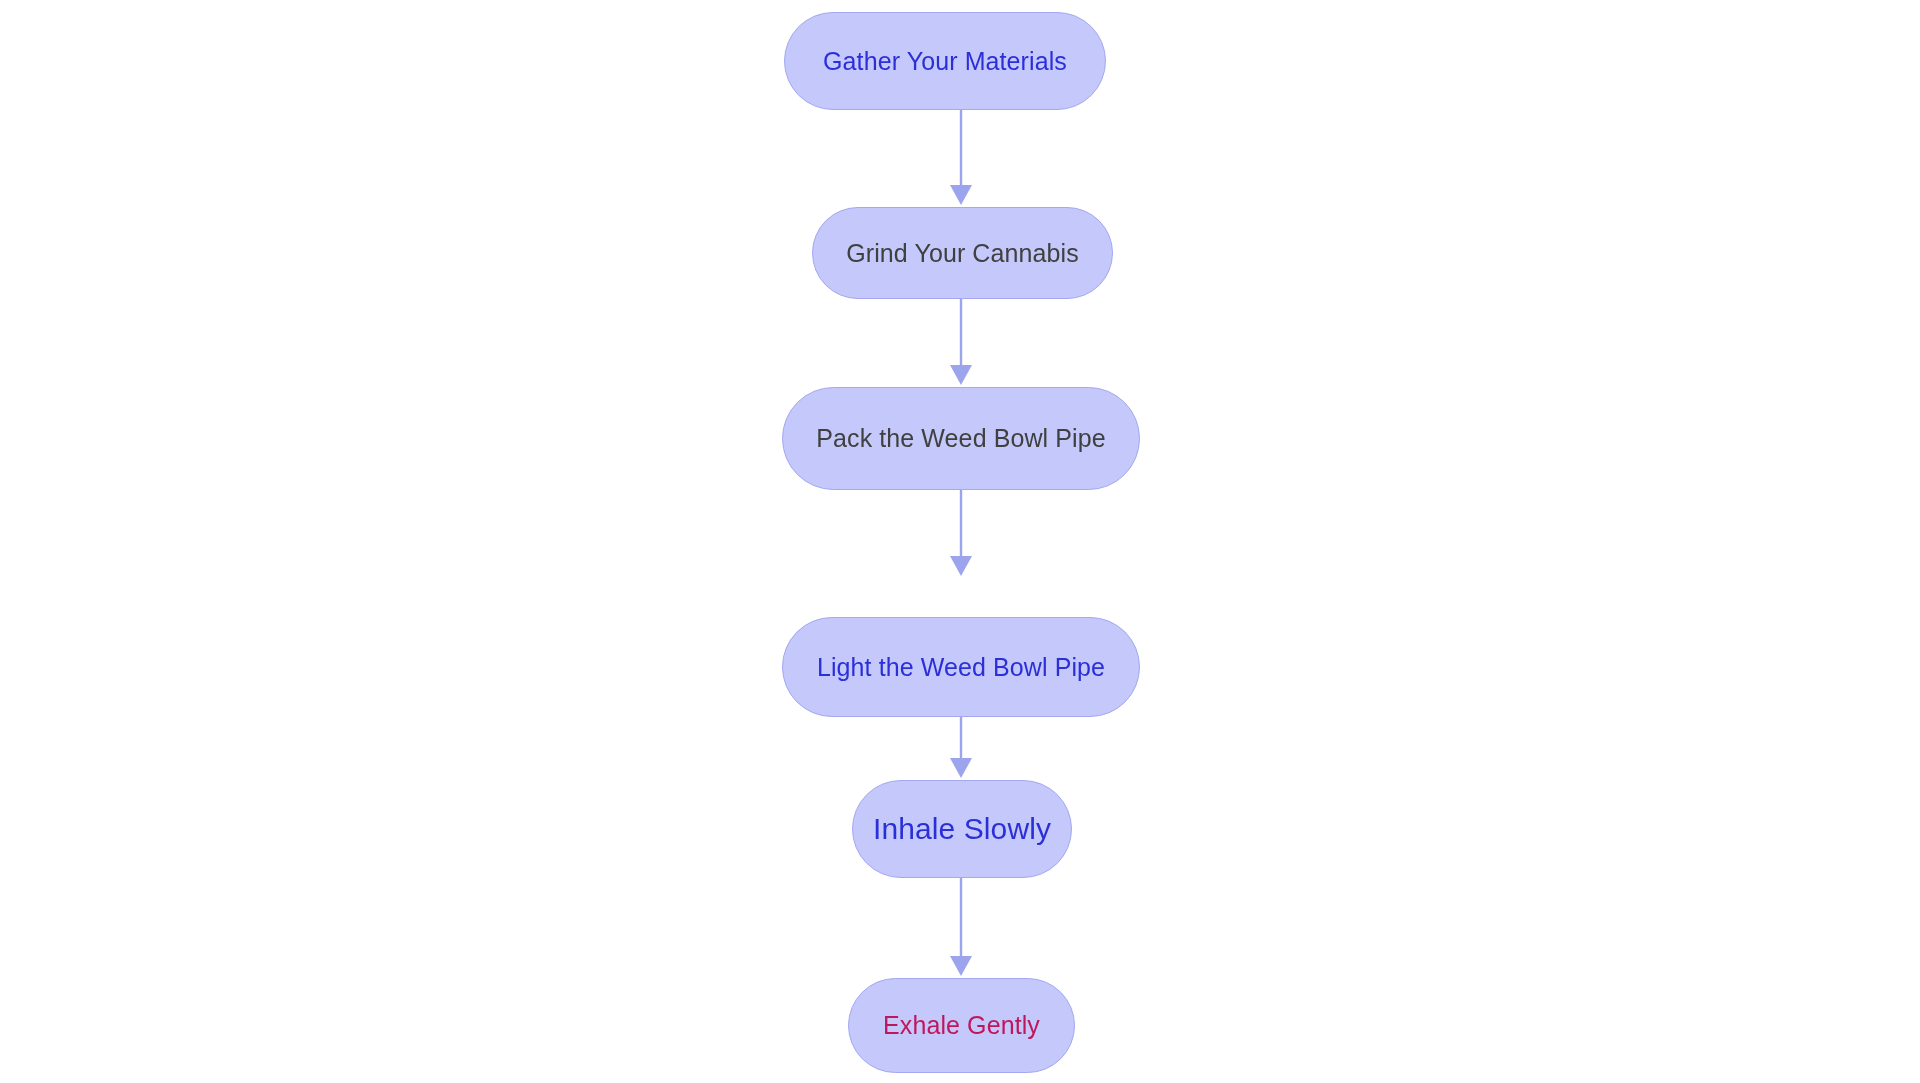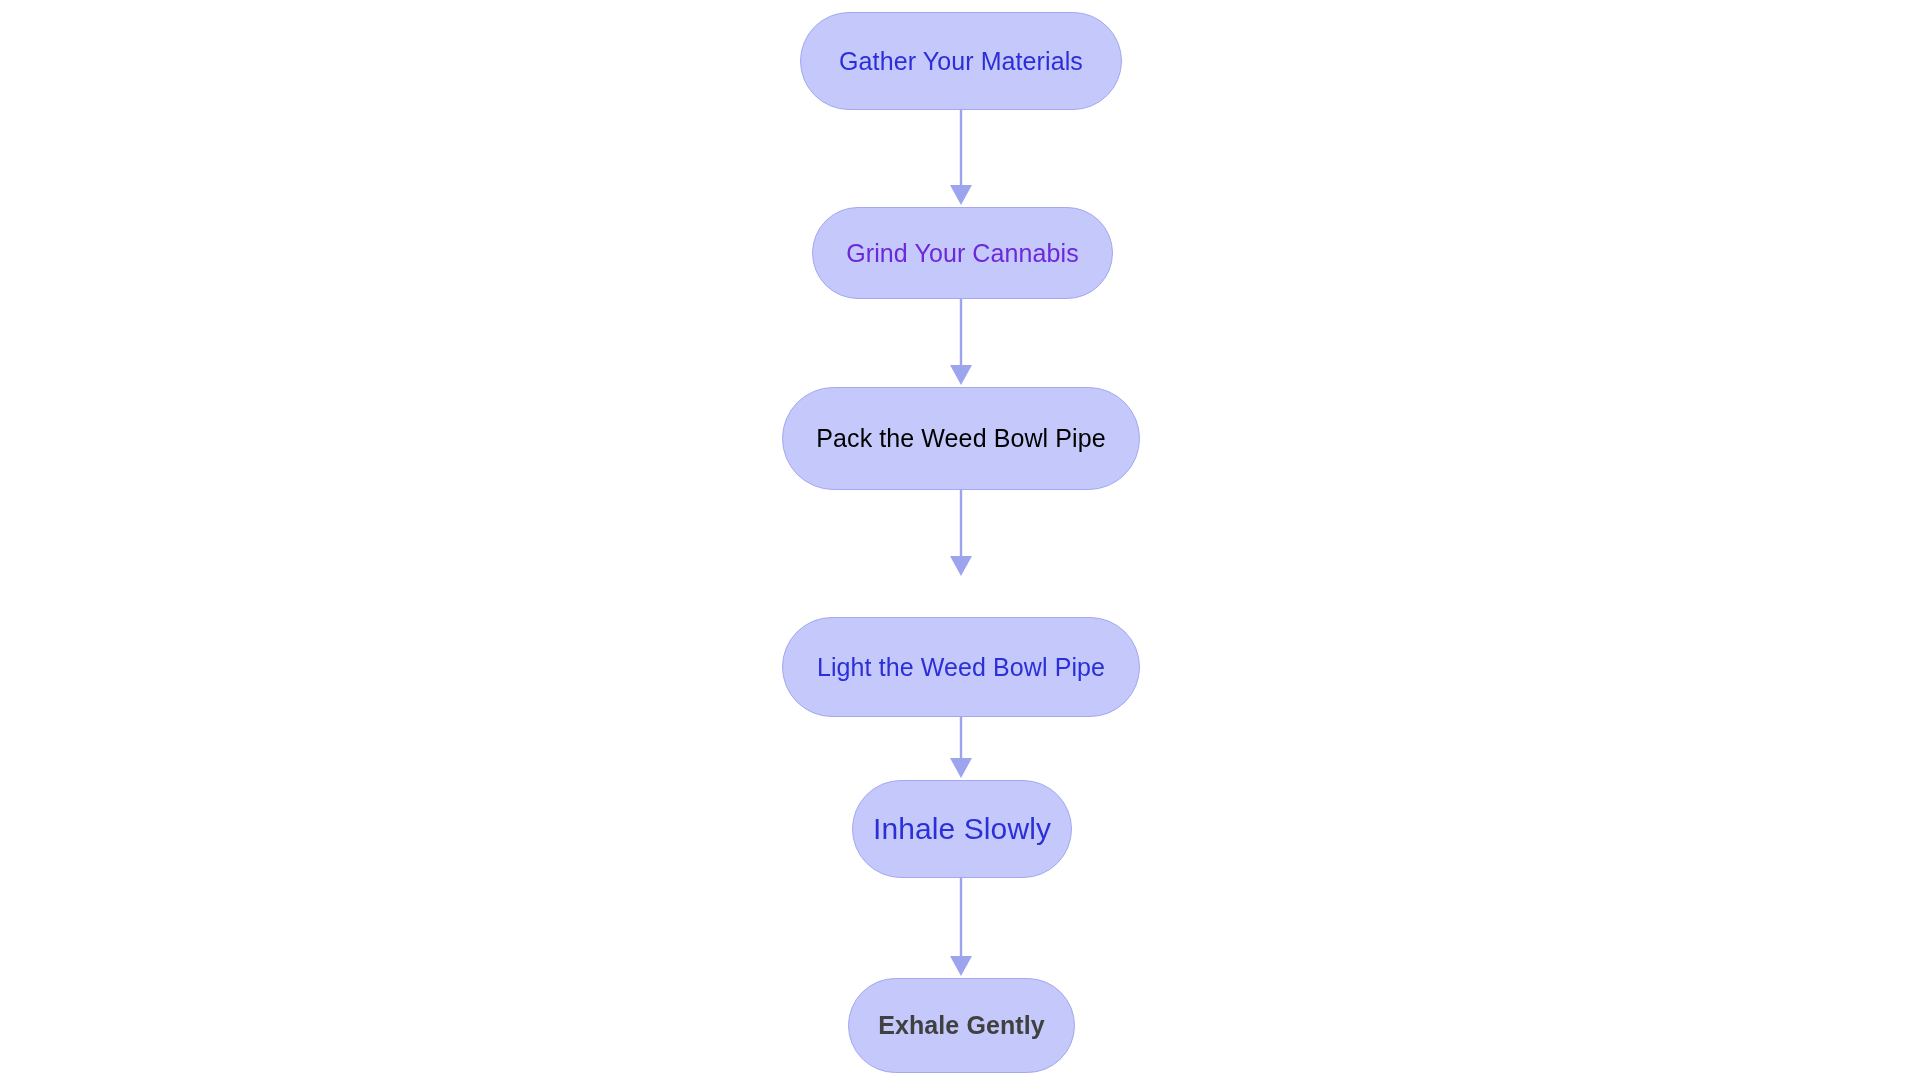--- a/index.html
+++ b/index.html
@@ -66,33 +66,33 @@
       <g></g>
       <line x1="961" y1="678" x2="961" y2="760" stroke="#9da4ee" stroke-width="2.4"></line>
       <polygon points="950,758 972,758 961,778" fill="#9da4ee"></polygon>
       <g></g>
       <line x1="961" y1="878" x2="961" y2="958" stroke="#9da4ee" stroke-width="2.4"></line>
       <polygon points="950,956 972,956 961,976" fill="#9da4ee"></polygon>
       <g></g>
     </svg>
 
   <div id="node-layer">
-      <div class="node" style="left: 800px; top: 12px; width: 322px; height: 98px; font-size: 25px; background: rgb(197, 200, 250); border-color: rgb(163, 168, 240); color: rgb(43, 47, 216);">
+      <div class="node" style="left: 784px; top: 12px; width: 322px; height: 98px; font-size: 25px; background: rgb(197, 200, 250); border-color: rgb(163, 168, 240); color: rgb(43, 47, 216);">
         <span class="node-label" style="color: rgb(43, 47, 216);">Gather Your Materials</span>
       </div>
       <div class="node" style="left: 812px; top: 207px; width: 301px; height: 92px; font-size: 25px; background: rgb(197, 200, 250); border-color: rgb(163, 168, 240); color: rgb(43, 47, 216);">
-        <span class="node-label" style="color: #6d28d9;">Grind Your Cannabis</span>
+        <span class="node-label" style="color: #404040;">Grind Your Cannabis</span>
       </div>
       <div class="node" style="left: 782px; top: 387px; width: 358px; height: 103px; font-size: 25px; background: rgb(197, 200, 250); border-color: rgb(163, 168, 240); color: rgb(43, 47, 216);">
-        <span class="node-label" style="color: #000000;">Pack the Weed Bowl Pipe</span>
+        <span class="node-label" style="color: #404040;">Pack the Weed Bowl Pipe</span>
       </div>
       <div class="node" style="left: 782px; top: 578px; width: 358px; height: 100px; font-size: 25px; background: rgb(197, 200, 250); border-color: rgb(163, 168, 240); color: rgb(43, 47, 216); margin-top: 39px;">
         <span class="node-label" style="color: rgb(43, 47, 216);">Light the Weed Bowl Pipe</span>
       </div>
       <div class="node" style="left: 852px; top: 780px; width: 220px; height: 98px; font-size: 30px; background: rgb(197, 200, 250); border-color: rgb(163, 168, 240); color: rgb(43, 47, 216);">
         <span class="node-label" style="color: rgb(43, 47, 216);">Inhale Slowly</span>
       </div>
       <div class="node" style="left: 848px; top: 978px; width: 227px; height: 95px; font-size: 25px; background: rgb(197, 200, 250); border-color: rgb(163, 168, 240); color: rgb(43, 47, 216);">
-        <span class="node-label" style="color: #404040; font-weight: bold;">Exhale Gently</span>
+        <span class="node-label" style="color: #be185d;">Exhale Gently</span>
       </div>
     </div>
 
 </div>
 
 </body></html>

